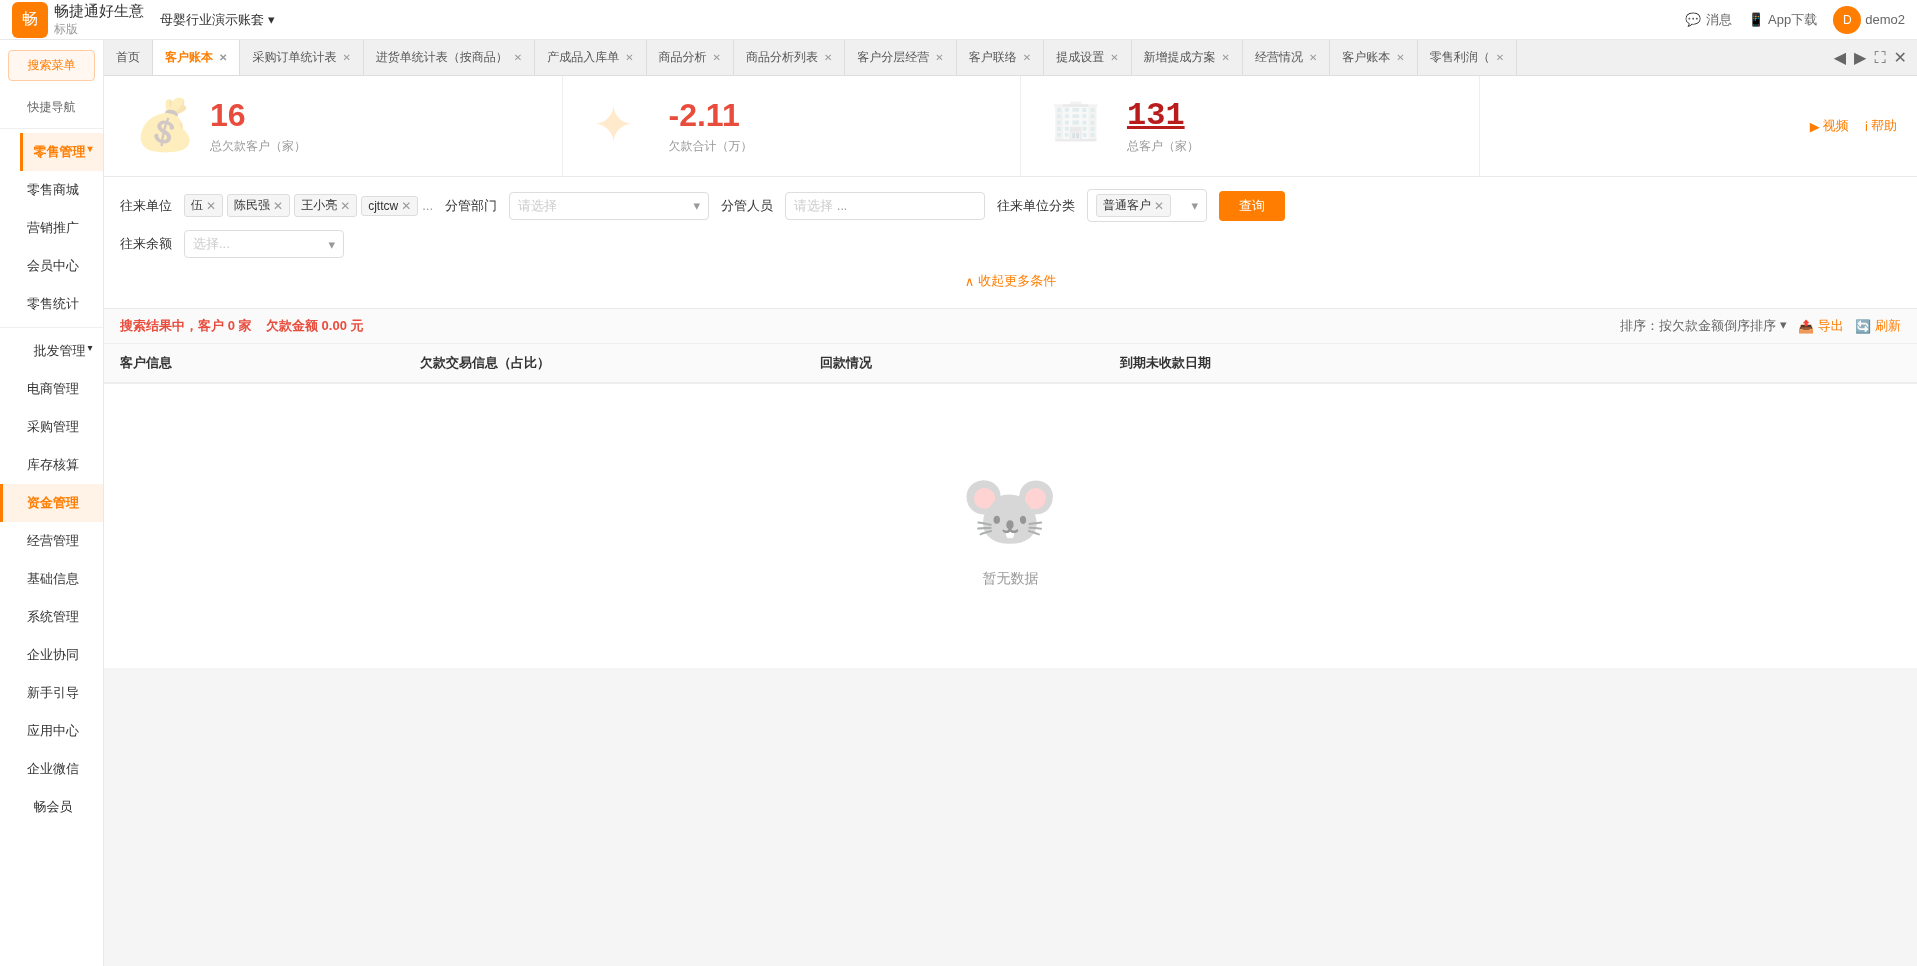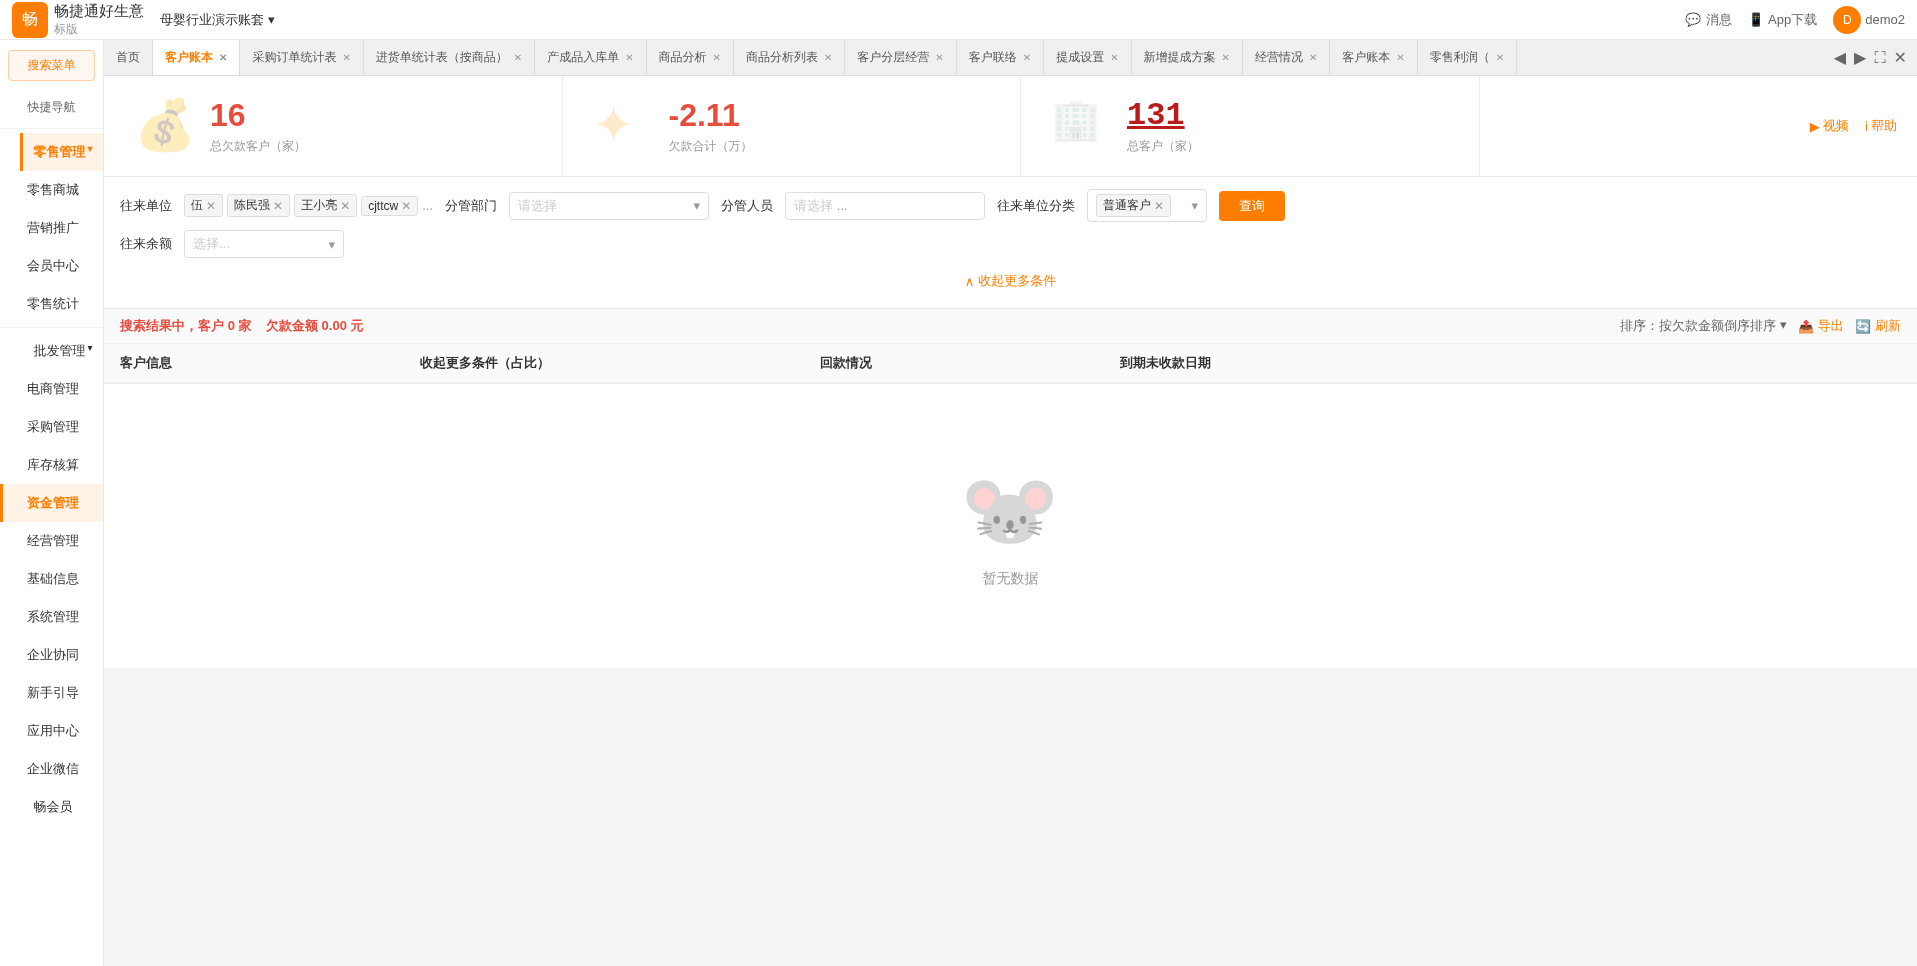--- a/index.html
+++ b/index.html
@@ -376,21 +376,21 @@
           <div class="action-btn">
             <span>🔄</span>
             <span>刷新</span>
           </div>
         </div>
       </div>
 
       <div class="data-table">
         <div class="table-header">
           <div>客户信息</div>
-          <div>收起更多条件（占比）</div>
+          <div>欠款交易信息（占比）</div>
           <div>回款情况</div>
           <div>到期未收款日期</div>
         </div>
         <div class="table-body">
           <div class="empty-state">
             <div class="empty-icon">🐭</div>
             <div class="empty-text">暂无数据</div>
           </div>
         </div>
       </div>

